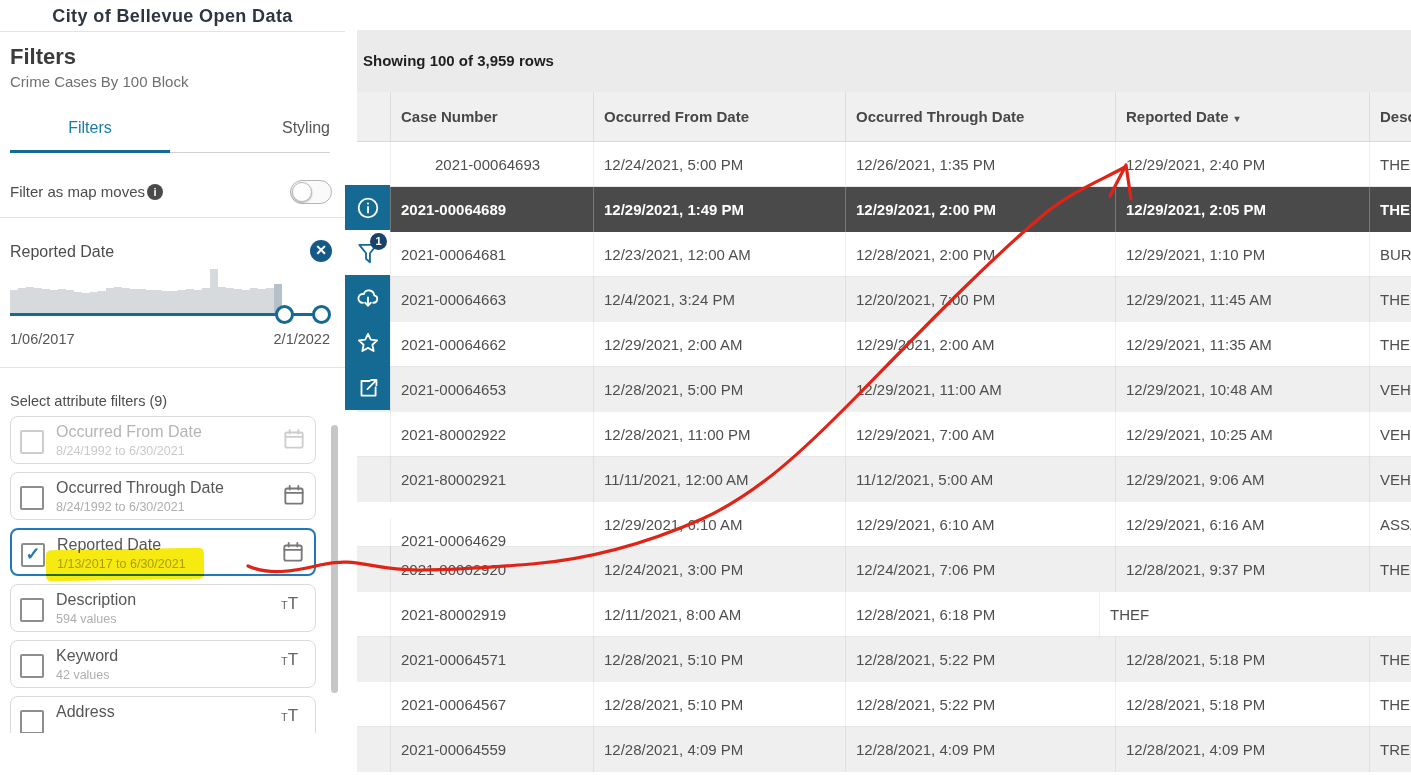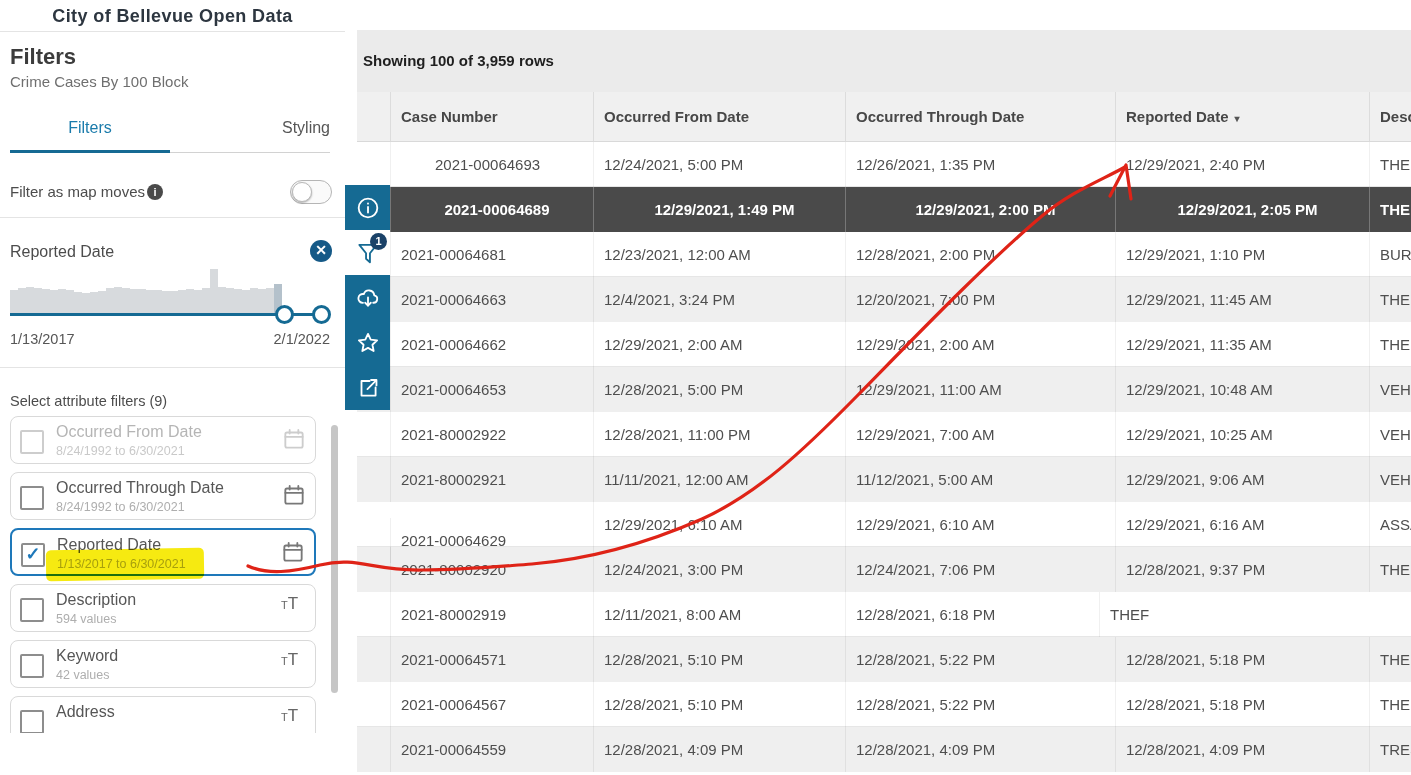--- a/index.html
+++ b/index.html
@@ -62,21 +62,21 @@
   .grid-header{position:absolute;left:357px;top:92px;width:1054px;height:50px;background:#f0f0f0;
                border-bottom:1px solid #d9d9d9;display:flex;box-sizing:border-box;}
   .hcell{height:100%;box-sizing:border-box;padding-left:10px;line-height:49px;font-size:15px;
          font-weight:600;color:#474747;white-space:nowrap;overflow:hidden;cursor:pointer;}
   .hcell+.hcell{border-left:1px solid #dcdcdc;}
   .caret{font-size:10px;color:#555;margin-left:6px;}
   .grid-rows{position:absolute;left:357px;top:142px;width:1054px;}
   .trow{display:flex;height:45px;box-sizing:border-box;cursor:pointer;}
   .trow.white{background:#fff;border-bottom:1px solid #e6e6e6;}
   .trow.gray{background:#efefef;}
-  .trow.dark{background:#4a4a4a;text-align:center;}
+  .trow.dark{background:#4a4a4a;}
   .tcell{height:45px;line-height:45px;box-sizing:border-box;padding-left:10px;font-size:15px;
          color:#4e4e4e;white-space:nowrap;overflow:hidden;}
   .tcell+.tcell{border-left:1px solid rgba(0,0,0,0.06);}
   .trow.dark .tcell{color:#fff;font-weight:600;}
   .trow.dark .tcell+.tcell{border-left:1px solid rgba(255,255,255,0.25);}
 
   
   .vtoolbar{position:absolute;left:345px;top:185px;width:45px;z-index:20;}
   .tool{position:relative;width:45px;height:45px;background:#156a93;color:#fff;display:flex;
         align-items:center;justify-content:center;cursor:pointer;}
@@ -309,21 +309,21 @@
         <div class="hbar" style="height: 25px;"></div>
         <div class="hbar" style="height: 24px;"></div>
         <div class="hbar" style="height: 26px;"></div>
         <div class="hbar" style="height: 25px;"></div>
         <div class="hbar" style="height: 26px;"></div>
         <div class="hbar sel" style="height: 30px;"></div>
       </div>
     <div class="slider-line"></div>
     <div class="handle" style="left:275px;"></div>
     <div class="handle" style="left:312px;"></div>
-    <div class="range-label" style="left:10px;">1/13/2017</div>
+    <div class="range-label" style="left:10px;">1/06/2017</div>
     <div class="range-label" style="right:15px;">2/1/2022</div>
 
     <div class="hline" style="top:367px;"></div>
 
     <div class="attr-header">Select attribute filters (9)</div>
     <div class="filter-list" id="filter-list">
         <div class="fcard disabled">
           <div class="fcheck"></div>
           <div class="ftitle">Occurred From Date</div>
           <div class="fsub">8/24/1992 to 6/30/2021</div>

